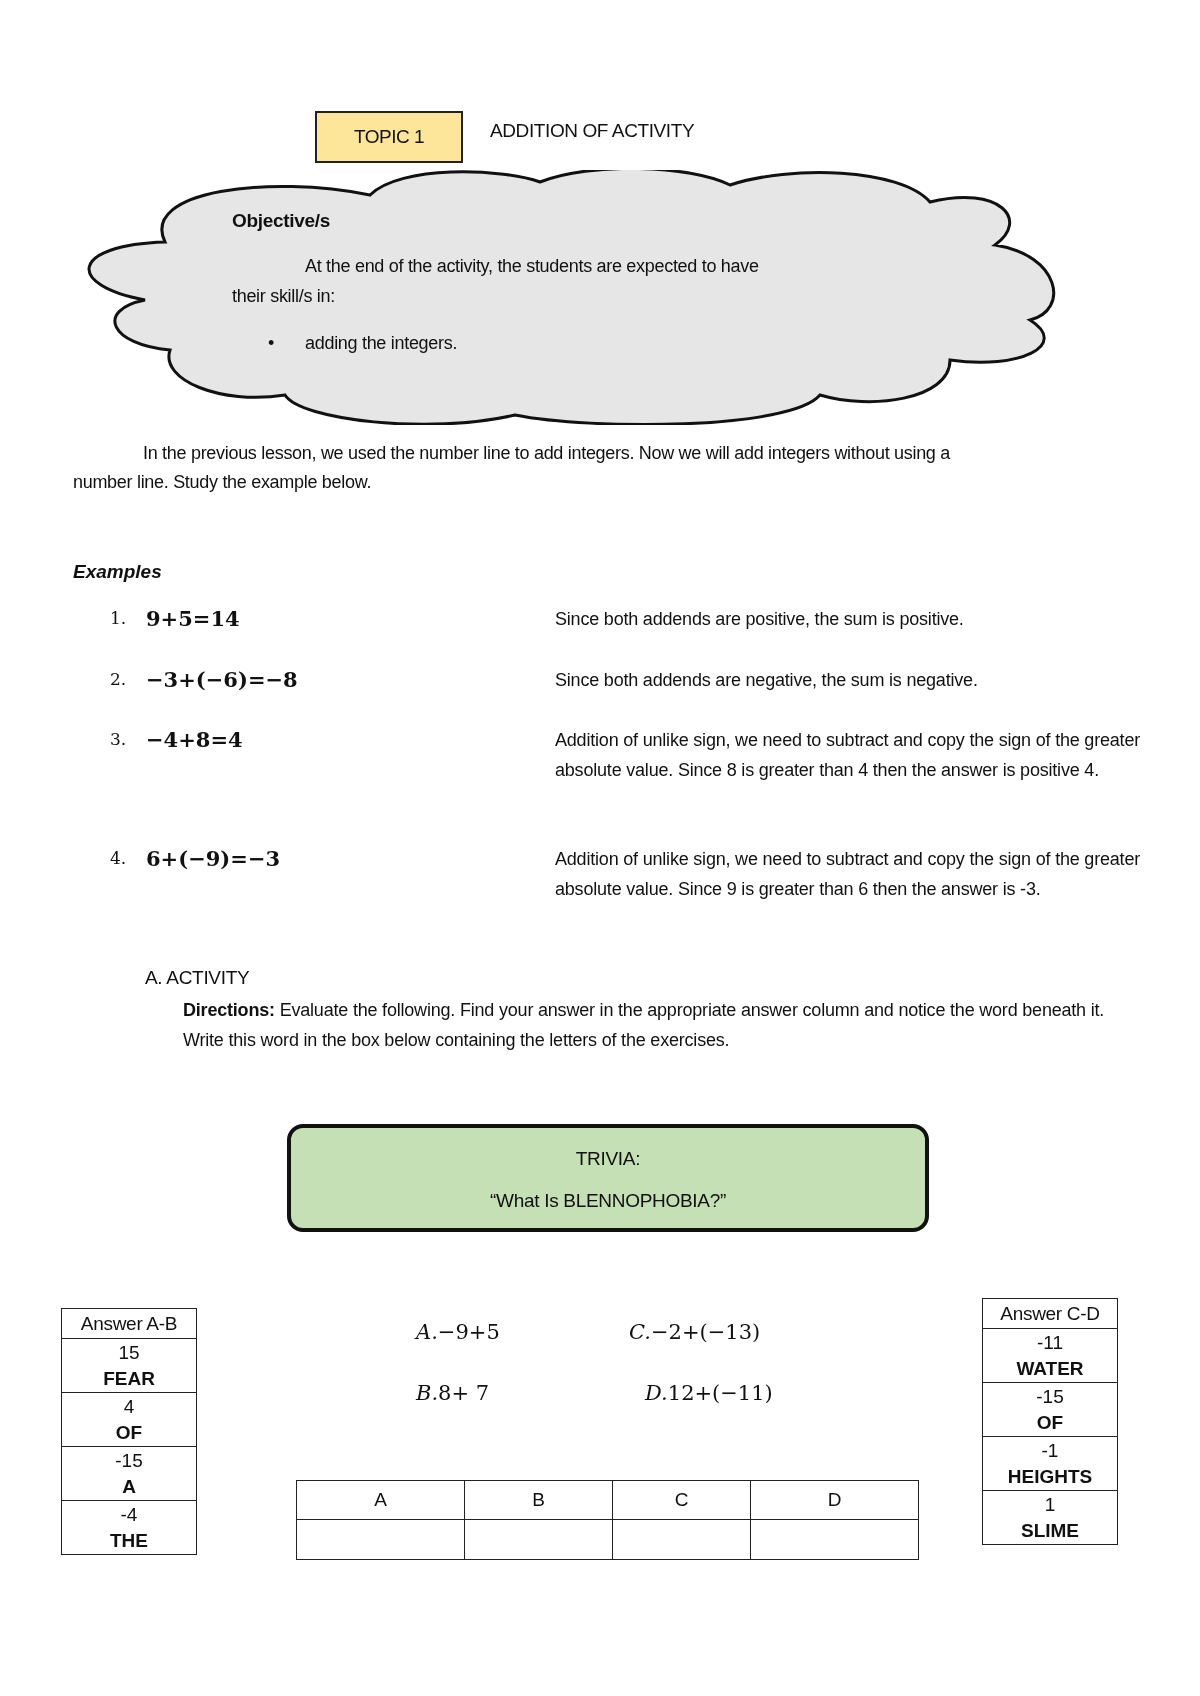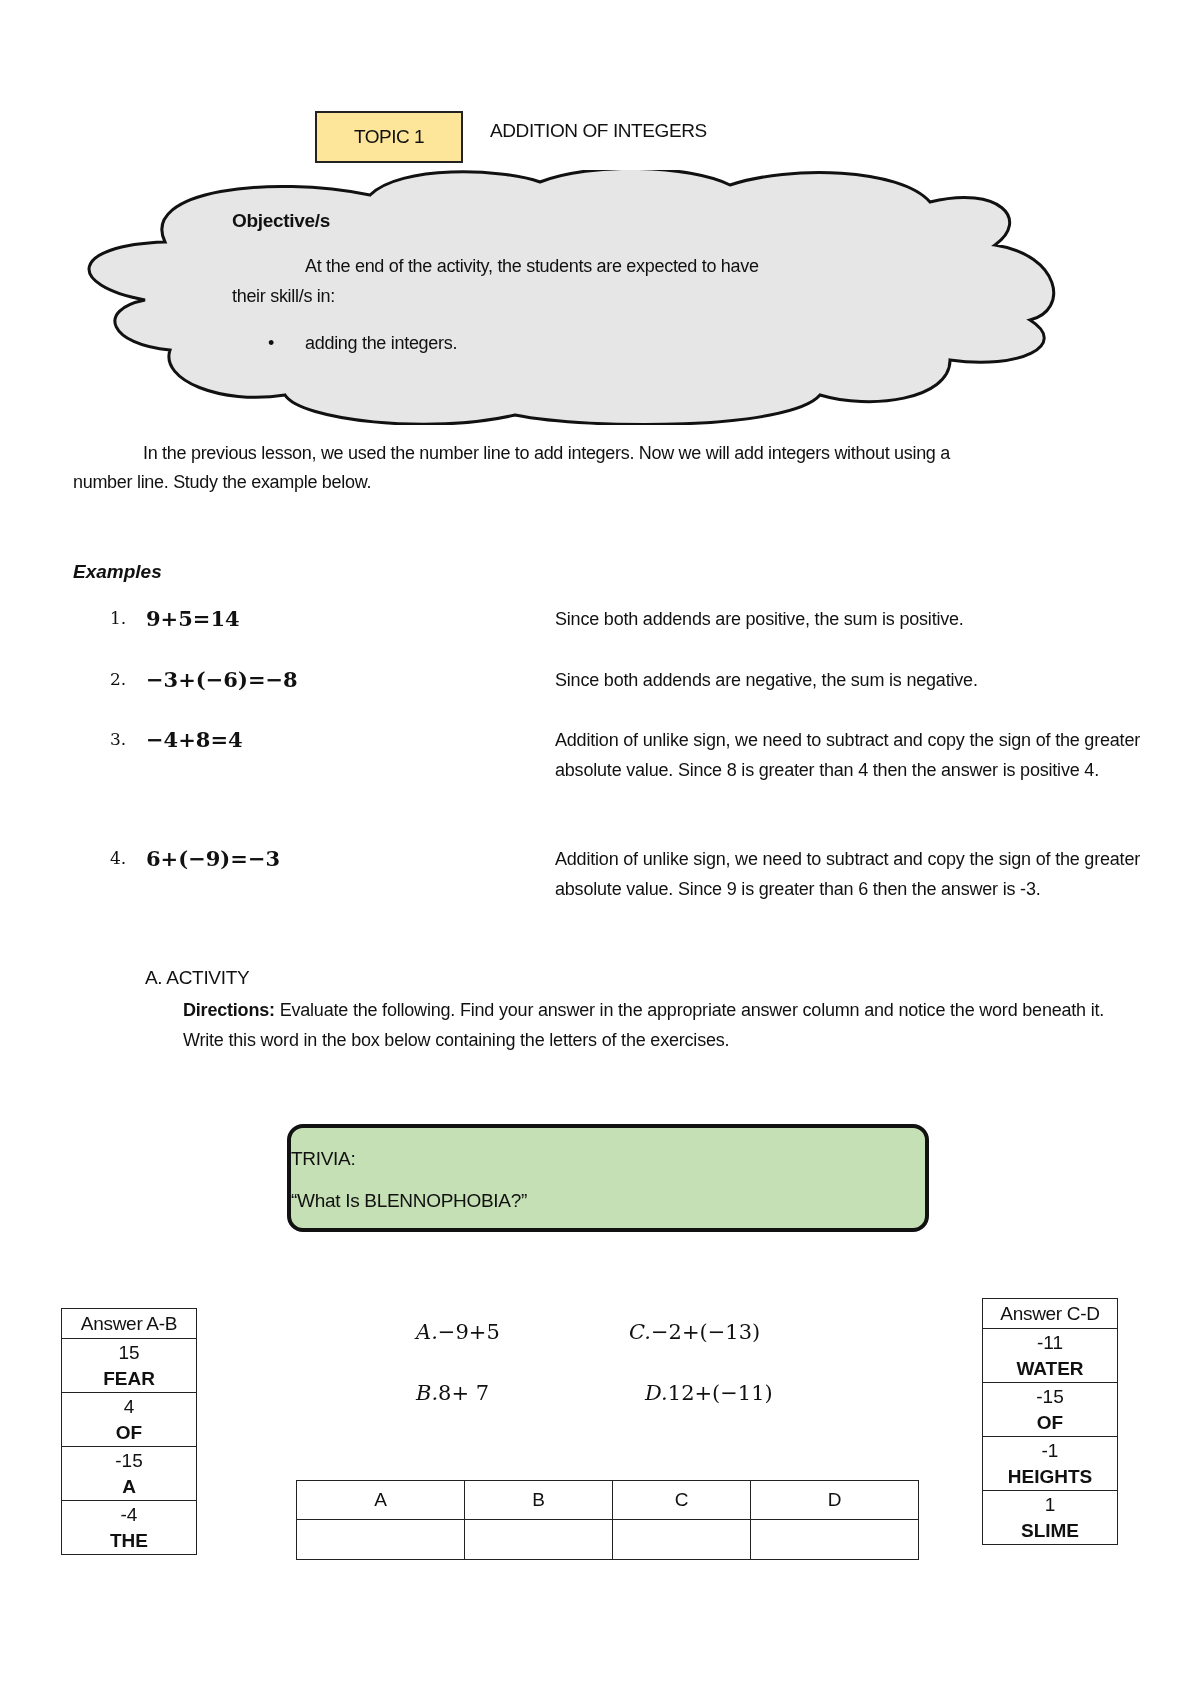--- a/index.html
+++ b/index.html
@@ -18,42 +18,42 @@
     .obj-item { left: 305px; top: 333px; font-size: 18px; letter-spacing: -0.3px; }
     .intro1 { left: 143px; top: 443px; font-size: 18px; letter-spacing: -0.3px; }
     .intro2 { left: 73px; top: 472px; font-size: 18px; letter-spacing: -0.3px; }
     .examples-title { left: 73px; top: 561px; font-size: 19px; font-weight: bold; font-style: italic; }
     .ex-num { font-family: "DejaVu Serif", serif; font-size: 17px; }
     .ex-eq { font-family: "DejaVu Serif", serif; font-size: 21px; font-weight: bold; }
     .ex-text { font-size: 18px; line-height: 30px; width: 590px; letter-spacing: -0.2px; }
     .activity-head { left: 145px; top: 967px; font-size: 19px; letter-spacing: -0.3px; }
     .activity-dir { left: 183px; top: 995px; font-size: 18px; line-height: 30px; width: 940px; letter-spacing: -0.2px; }
     .trivia { left: 287px; top: 1124px; width: 642px; height: 108px; background: #c5e0b4;
-              border: 4px solid #111; border-radius: 16px; box-sizing: border-box; }
+              border: 4px solid #111; border-radius: 16px; text-align: center; box-sizing: border-box; }
     .trivia-title { font-size: 19px; margin-top: 20px; letter-spacing: -0.3px; }
     .trivia-q { font-size: 19px; margin-top: 20px; letter-spacing: -0.3px; }
     table.ans { border-collapse: collapse; position: absolute; font-size: 19px; }
     table.ans td, table.ans th { border: 1.5px solid #222; text-align: center; padding: 0; font-weight: normal; }
     table.ans th { height: 29px; letter-spacing: -0.3px; }
     table.ans td { height: 53px; line-height: 26px; }
     .word { font-weight: bold; }
     .eq { font-family: "DejaVu Serif", serif; font-size: 21px; }
     .eq .lbl { font-style: italic; }
     table.box { border-collapse: collapse; position: absolute; left: 296px; top: 1480px; }
     table.box td { border: 1.5px solid #222; text-align: center; font-size: 19px; }
     table.box tr.hdr td { height: 36px; }
     table.box tr.blank td { height: 37px; }
   </style>
 </head>
 <body>
 
 <div class="abs topic-box">
   <span>TOPIC 1</span>
 </div>
-<div class="abs topic-title">ADDITION OF INTEGERS</div>
+<div class="abs topic-title">ADDITION OF ACTIVITY</div>
 
 <svg class="abs cloud" viewBox="0 0 1015 255" xmlns="http://www.w3.org/2000/svg">
   <path d="M95,72 C70,20 200,5 300,25 C330,-5 430,-2 470,12 C520,-8 620,-5 660,15 C720,-5 830,-2 860,32 C930,15 960,50 925,75 C990,85 1000,140 960,150 C1000,175 950,200 880,190 C880,230 800,240 750,225 C720,260 520,260 445,245 C360,265 230,250 215,225 C150,235 90,210 100,180 C40,175 25,140 75,130 C-5,115 0,75 95,72 Z" fill="#e6e6e6" stroke="#111" stroke-width="3"></path>
 </svg>
 <div class="abs obj-title">Objective/s</div>
 <div class="abs obj-line1">At the end of the activity, the students are expected to have</div>
 <div class="abs obj-line2">their skill/s in:</div>
 <div class="abs obj-bullet">•</div>
 <div class="abs obj-item">adding the integers.</div>
 

